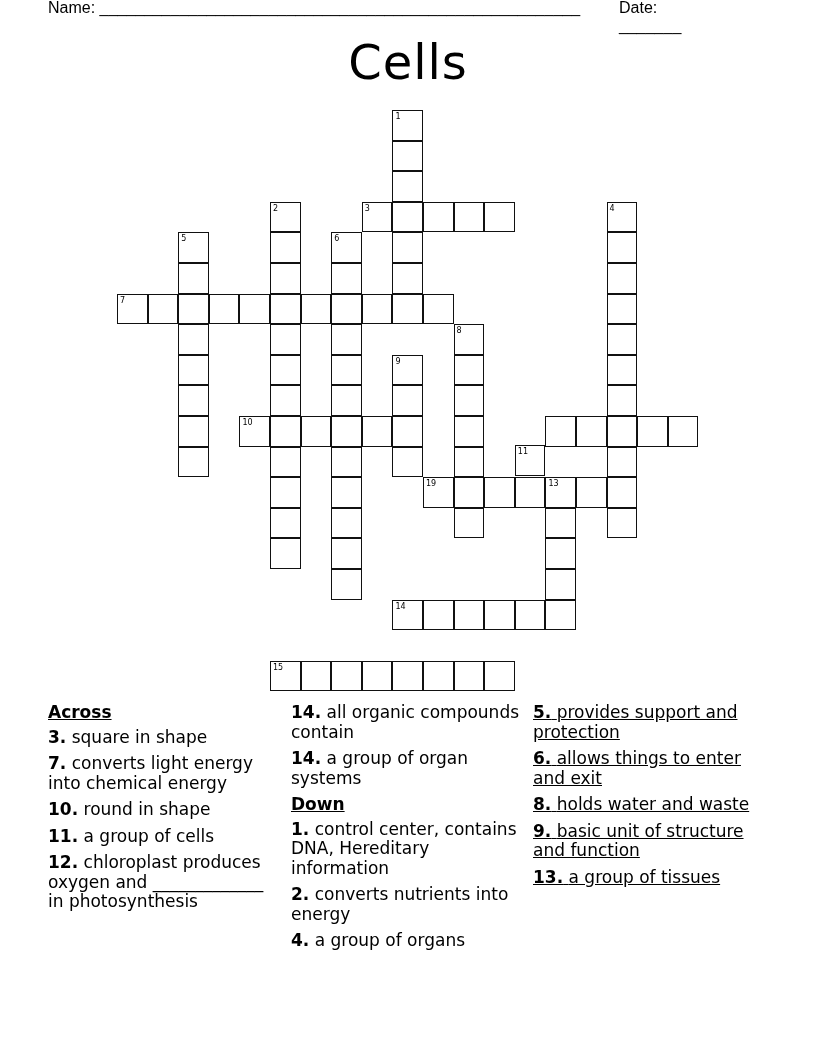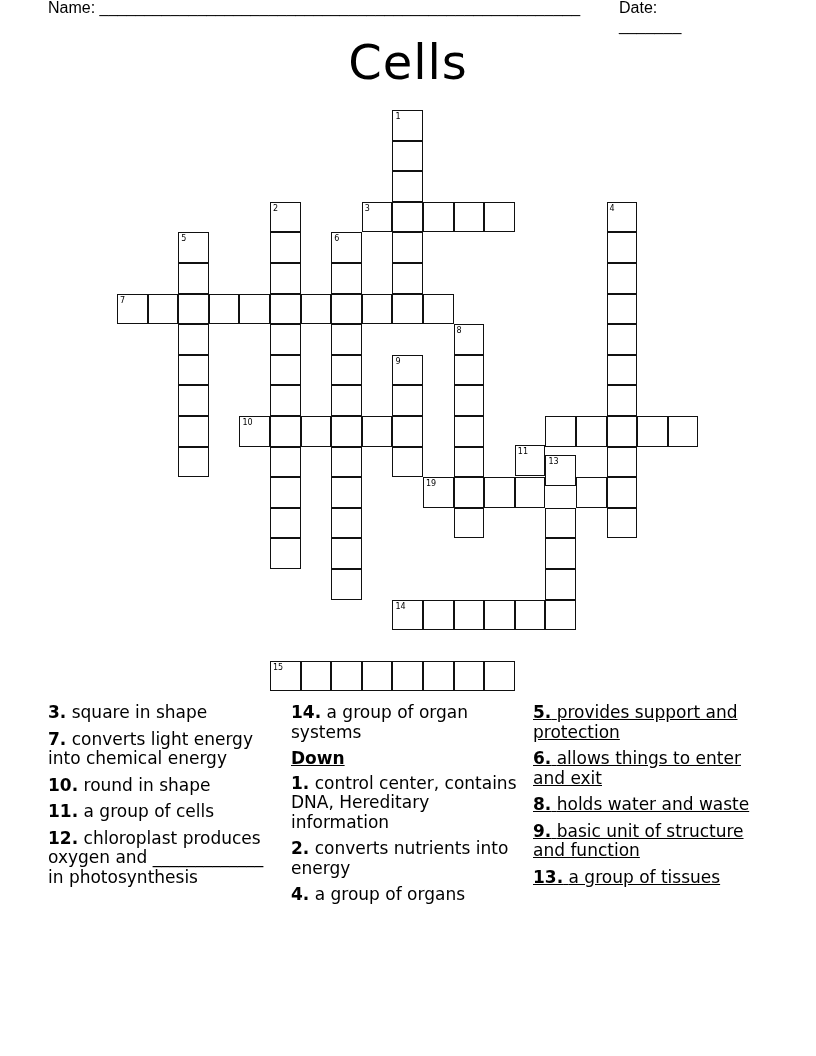--- a/index.html
+++ b/index.html
@@ -135,21 +135,21 @@
     </div>
     <div class="cell" style="left: 545.4px; top: 416px;"></div>
     <div class="cell" style="left: 576px; top: 416px;"></div>
     <div class="cell" style="left: 637.2px; top: 416px;"></div>
     <div class="cell" style="left: 667.8px; top: 416px;"></div>
     <div class="cell" style="left: 423px; top: 477.2px;">
       <span class="num">19</span>
     </div>
     <div class="cell" style="left: 484.2px; top: 477.2px;"></div>
     <div class="cell" style="left: 514.8px; top: 477.2px;"></div>
-    <div class="cell" style="left: 545.4px; top: 455px; padding-left: 27px;">
+    <div class="cell" style="left: 545.4px; top: 477px; padding-left: 27px;">
       <span class="num">13</span>
     </div>
     <div class="cell" style="left: 576px; top: 477.2px;"></div>
     <div class="cell" style="left: 545.4px; top: 507.8px;"></div>
     <div class="cell" style="left: 545.4px; top: 538.4px;"></div>
     <div class="cell" style="left: 545.4px; top: 569px;"></div>
     <div class="cell" style="left: 545.4px; top: 599.6px;"></div>
     <div class="cell" style="left: 392.4px; top: 599.6px;">
       <span class="num">14</span>
     </div>
@@ -163,28 +163,30 @@
     <div class="cell" style="left: 300.6px; top: 660.8px;"></div>
     <div class="cell" style="left: 331.2px; top: 660.8px;"></div>
     <div class="cell" style="left: 361.8px; top: 660.8px;"></div>
     <div class="cell" style="left: 392.4px; top: 660.8px;"></div>
     <div class="cell" style="left: 423px; top: 660.8px;"></div>
     <div class="cell" style="left: 453.6px; top: 660.8px;"></div>
     <div class="cell" style="left: 484.2px; top: 660.8px;"></div>
   </div>
 
 <div class="clues col1">
+  <div class="section-title">Across</div>
   <div class="clue"><span class="n">3.</span> <span>square in shape</span></div>
   <div class="clue"><span class="n">7.</span> <span>converts light energy into chemical energy</span></div>
   <div class="clue"><span class="n">10.</span> <span>round in shape</span></div>
   <div class="clue"><span class="n">11.</span> <span>a group of cells</span></div>
   <div class="clue"><span class="n">12.</span> <span>chloroplast produces oxygen and _____________ in photosynthesis</span></div>
 </div>
 
 <div class="clues col2">
+  <div class="clue"><span class="n">14.</span> <span>all organic compounds contain</span></div>
   <div class="clue"><span class="n">14.</span> <span>a group of organ systems</span></div>
   <div class="section-title">Down</div>
   <div class="clue"><span class="n">1.</span> <span>control center, contains DNA, Hereditary information</span></div>
   <div class="clue"><span class="n">2.</span> <span>converts nutrients into energy</span></div>
   <div class="clue"><span class="n">4.</span> <span>a group of organs</span></div>
 </div>
 
 <div class="clues col3">
   <div class="clue"><span class="n">5.</span> <span>provides support and protection</span></div>
   <div class="clue"><span class="n">6.</span> <span>allows things to enter and exit</span></div>

